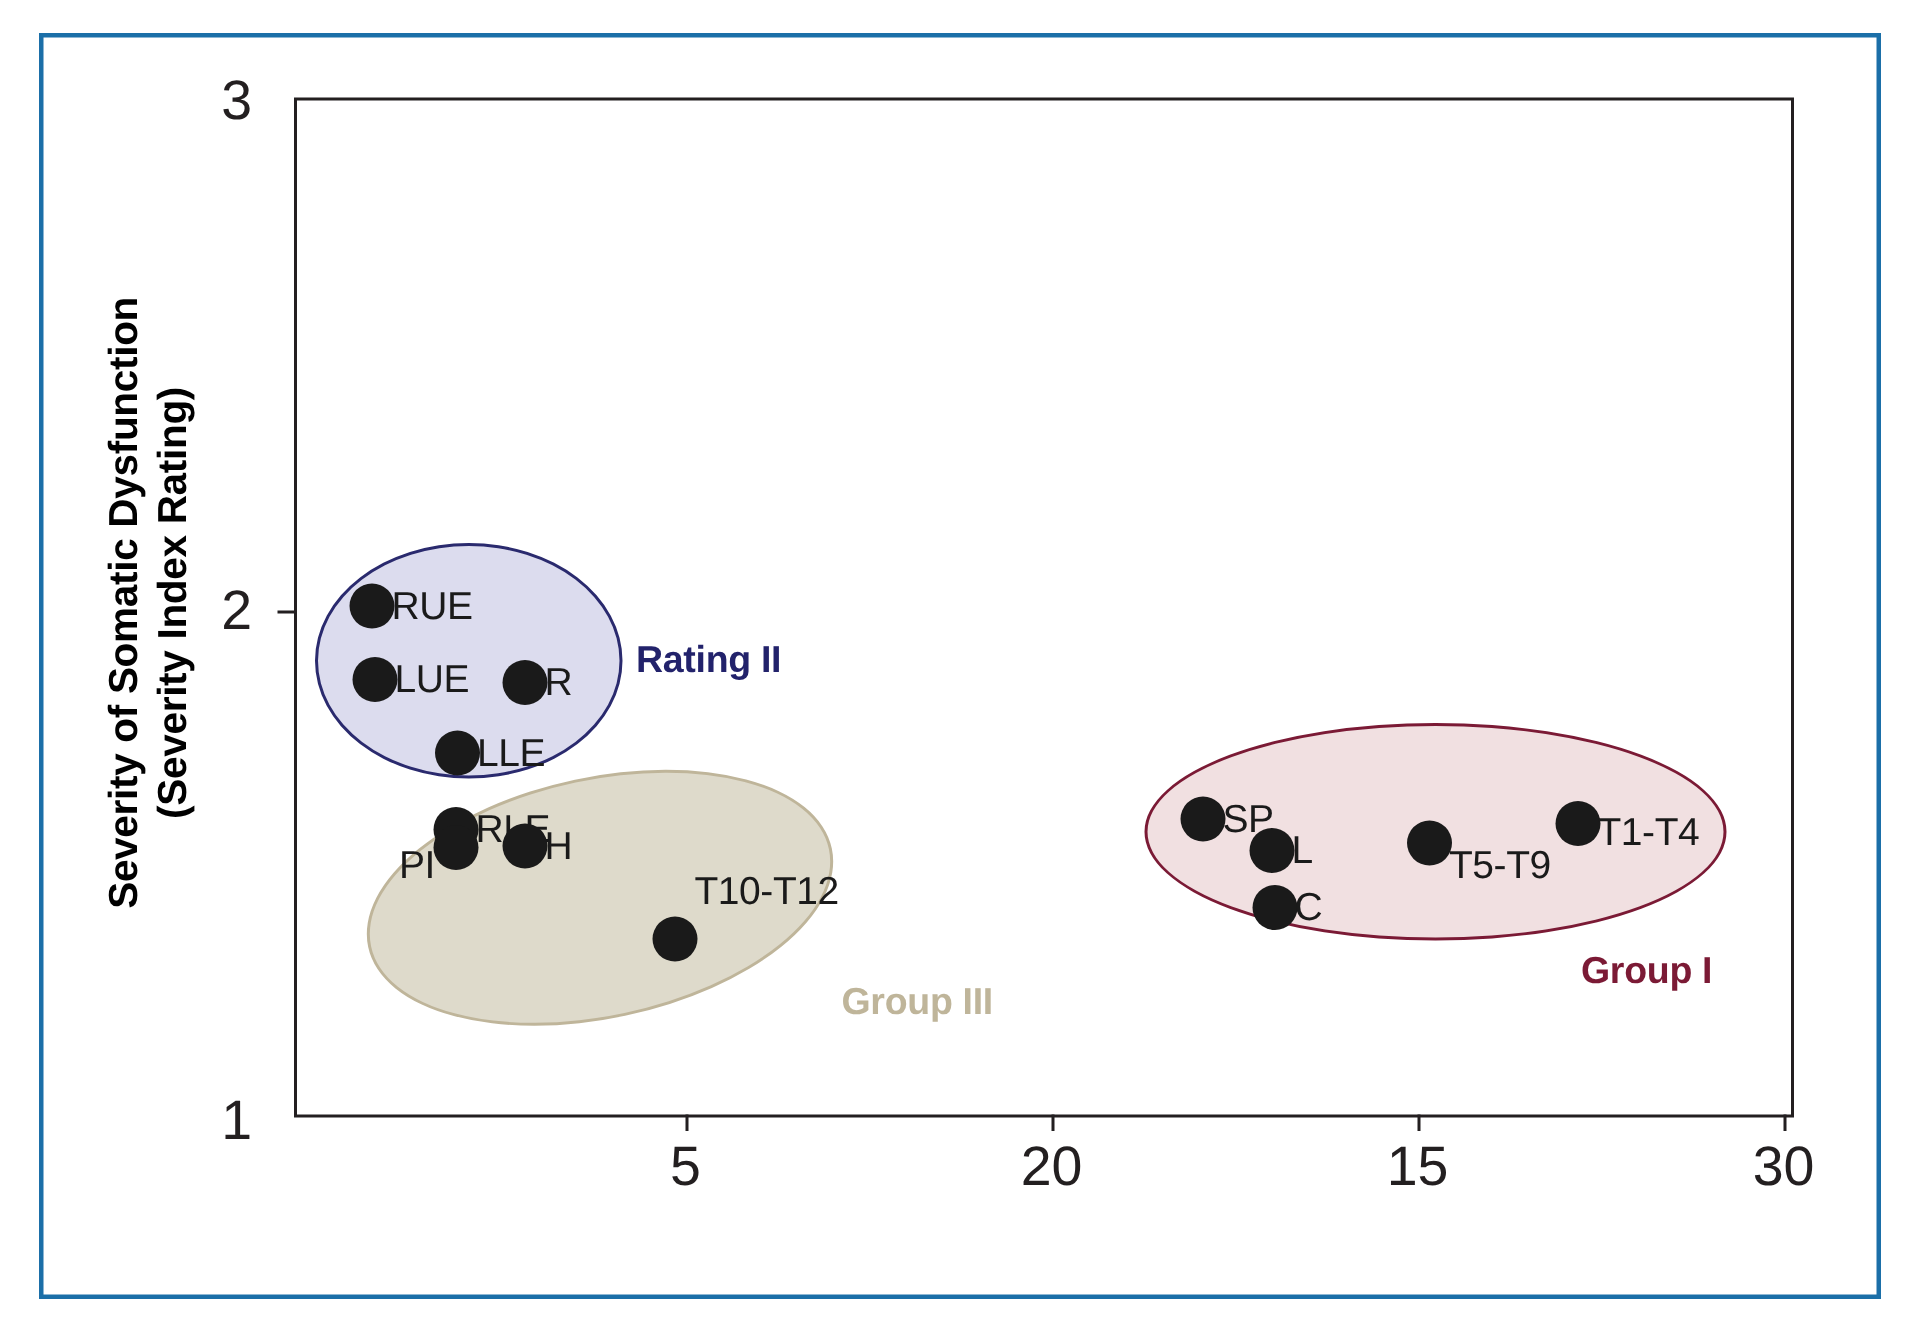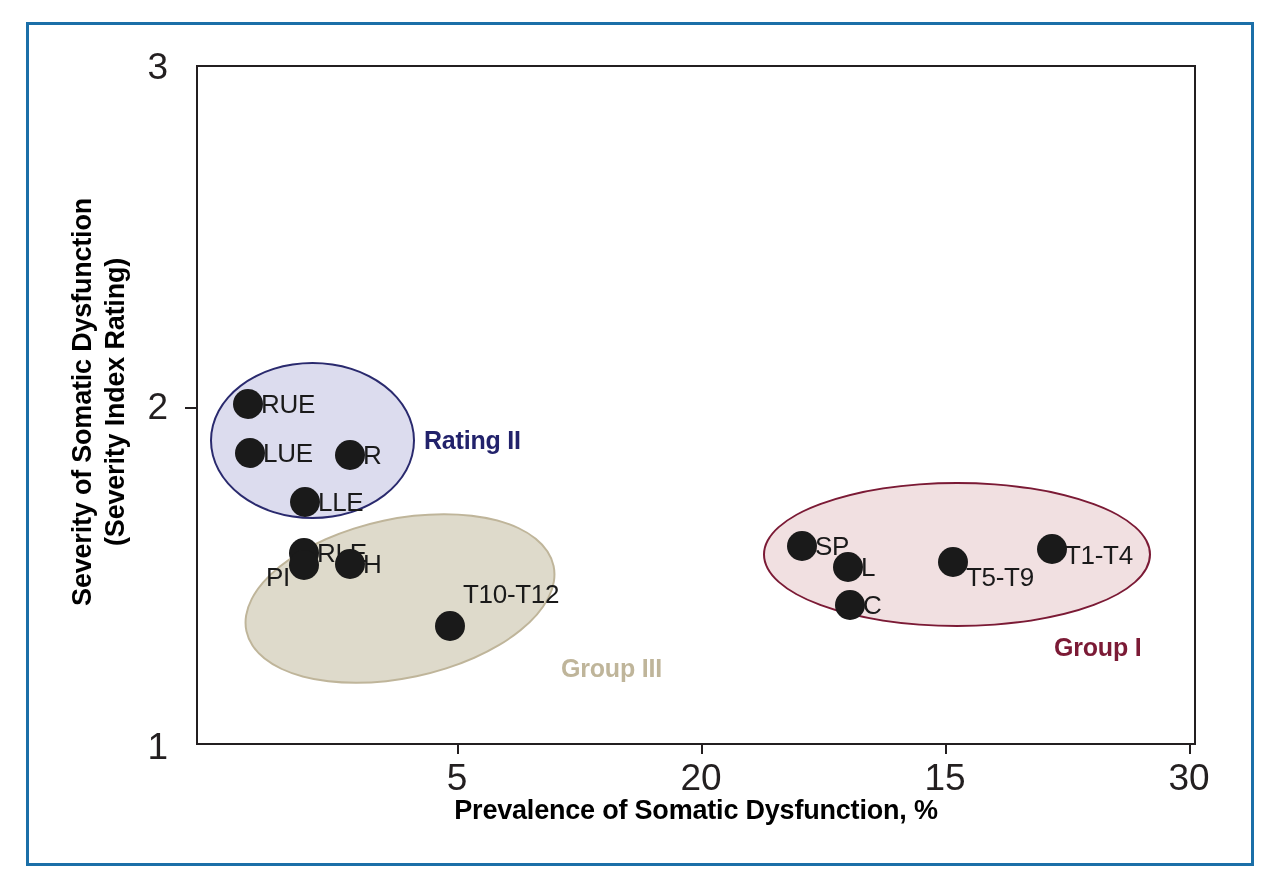--- a/index.html
+++ b/index.html
@@ -167,20 +167,19 @@
         <div class="xtick-label" style="left: 991px;">30</div>
       </div>
     <div id="yticks-layer">
         <div class="ytick-label" style="top: 680px;">1</div>
         <div class="ytick" style="top: 340px;"></div>
         <div class="ytick-label" style="top: 340px;">2</div>
         <div class="ytick-label" style="top: 0px;">3</div>
       </div>
   </div>
 
-  <div id="xaxis-title">Prevalence of Somatic Dysfunction, %</div>
 
   <div id="yaxis-title">
     <div>Severity of Somatic Dysfunction</div>
     <div>(Severity Index Rating)</div>
   </div>
 
 </div>
 
 </body></html>

